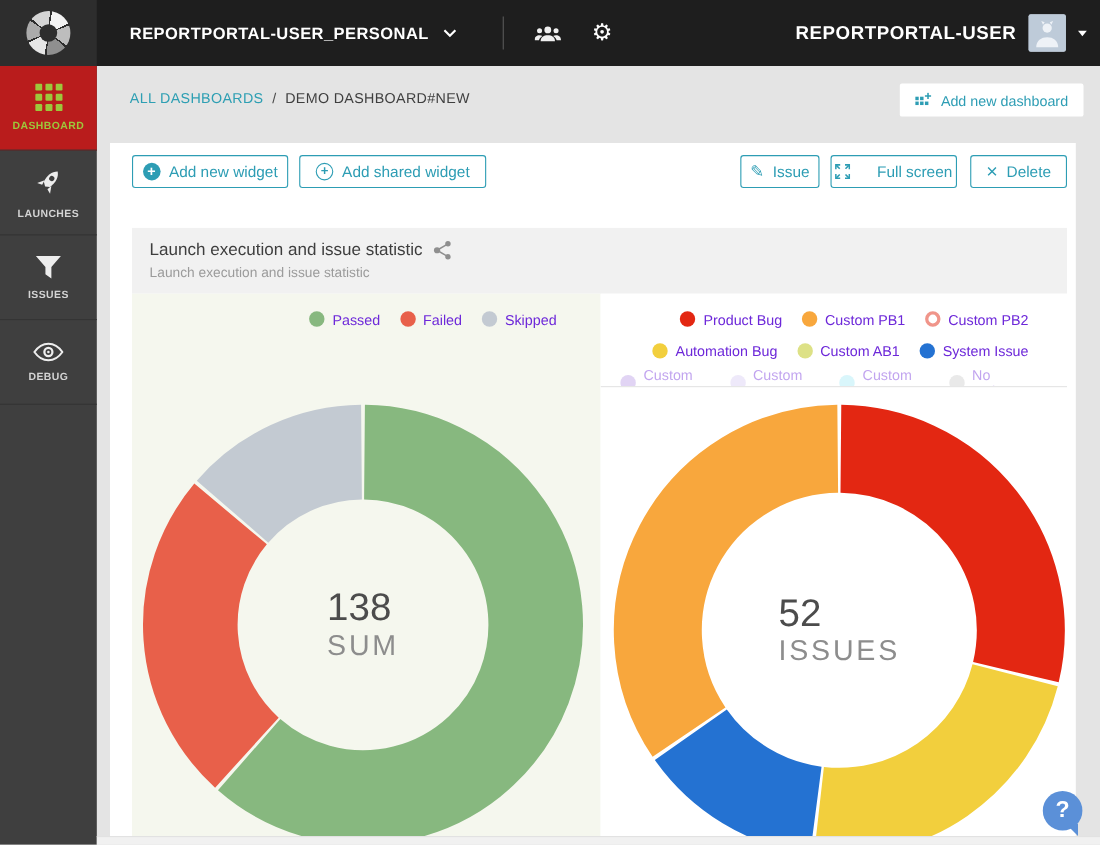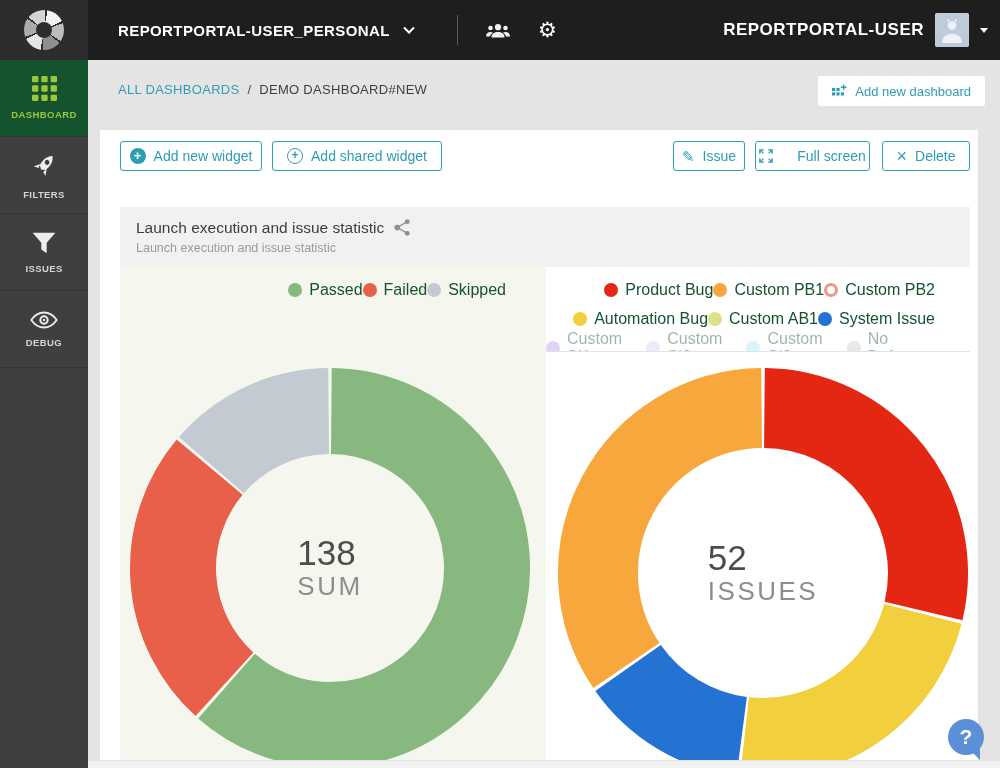--- a/index.html
+++ b/index.html
@@ -30,21 +30,21 @@
   .gear { left:538px; color:#fff; font-size:21px; line-height:60px; }
   .user-area { position:absolute; right:12px; top:0; height:60px; display:flex; align-items:center; gap:11px; cursor:pointer; }
   .user-name { color:#fff; font-size:17px; font-weight:bold; letter-spacing:.5px; }
   .avatar { width:34px; height:34px; background:#becbd9; border-radius:2px; }
   .caret-down { width:0; height:0; border:4px solid transparent; border-top:5px solid #fff; margin-top:4px; }
   
   .sidebar { position:absolute; left:0; top:60px; width:88px; height:708px; background:#3f3f3f; z-index:9; }
   .side-item { height:77px; border-bottom:1px solid #343434; display:flex; flex-direction:column;
                align-items:center; justify-content:center; gap:8px; cursor:pointer; }
   .side-item .lbl { font-size:9.5px; font-weight:bold; letter-spacing:.4px; color:#d4d4d4; }
-  .side-item.active { background:#14532d;align-items:center; }
+  .side-item.active { background:#b91c1c;align-items:center; }
   .side-item.active .lbl { color:#9dc73b; }
   
   .breadcrumb { position:absolute; left:118px; top:82px; font-size:13px; font-weight:normal; letter-spacing:.3px; z-index:5; }
   .crumb-root { color:#2e9fb3; cursor:pointer; }
   .crumb-sep { color:#4a4a4a; margin:0 4px; }
   .crumb-cur { color:#3f3f3f; }
   .add-dash-btn { position:absolute; right:15px; top:76px; height:30px; padding:0 14px; background:#fff;
     border:none; border-radius:2px; display:flex; align-items:center; gap:8px;
     color:#2d9db4; font-size:13px; font-family:inherit; cursor:pointer; z-index:5; }
   
@@ -67,21 +67,21 @@
   .chart-area { position:absolute; top:60px; bottom:0; overflow:hidden; }
   .chart-0 { left:0; width:426px; }
   .chart-1 { left:426px; width:424px; }
   .chart-area svg.donut { position:absolute; left:0; top:0; z-index:1; }
   .legend { position:relative; z-index:2; padding-top:13px; }
   .chart-1 .legend { height:85px; border-bottom:1px solid #e4e4e4; overflow:hidden; }
   .legend-row { display:flex; justify-content:flex-end; align-items:center; height:20px; margin-bottom:9px; }
   .chart-0 .legend-row { padding-right:40px; }
   .chart-1 .legend-row { padding-right:35px; }
   .legend-row.faded { opacity:.42; }
-  .legend-item { display:flex; align-items:center; font-size:16px; color:#14532d; cursor:pointer; }
+  .legend-item { display:flex; align-items:center; margin-left:18px; font-size:13px; color:#6d28d9; cursor:pointer; }
   .dot { width:14px; height:14px; border-radius:50%; margin-right:7px; flex:none; }
   .dot.outlined { border:3px solid; background:#fff; }
   .donut-center { position:absolute; transform:translate(-50%,-50%); text-align:left; z-index:2; }
   .center-value { font-size:35px; color:#4c4c4c; line-height:36px; }
   .center-label { font-size:26px; color:#8d8d8d; letter-spacing:2.5px; line-height:30px; }
   
   .hscrollbar { position:absolute; left:88px; top:760px; width:912px; height:8px; background:#f1f1f1;
     border-top:1px solid #e2e2e2; z-index:20; }
   .help-btn { position:absolute; left:948px; top:719px; width:36px; height:36px; border-radius:50%;
     background:#5b90d8; color:#fff; font-size:21px; font-weight:bold; display:flex; align-items:center;
@@ -148,21 +148,21 @@
   </div>
   <div class="side-item">
     <svg width="30" height="30" viewBox="0 0 24 24">
       <g transform="rotate(40 12 12)" fill="#ededed">
         <path d="M12 1.5c3.2 2.6 4.3 7.2 2.9 12.2l-2.9 2-2.9-2C7.7 8.7 8.8 4.1 12 1.5z"></path>
         <circle cx="12" cy="8.2" r="1.9" fill="#3f3f3f"></circle>
         <path d="M8.8 12.5 5.9 17.4l3.6-1.3z"></path>
         <path d="M15.2 12.5l2.9 4.9-3.6-1.3z"></path>
       </g>
     </svg>
-    <span class="lbl">FILTERS</span>
+    <span class="lbl">LAUNCHES</span>
   </div>
   <div class="side-item">
     <svg width="26" height="24" viewBox="0 0 24 22">
       <path d="M1.5 1.5h21l-8 9.2v9.8l-5-3.6v-6.2z" fill="#ededed"></path>
     </svg>
     <span class="lbl">ISSUES</span>
   </div>
   <div class="side-item">
     <svg width="28" height="18" viewBox="0 0 26 16">
       <path d="M1.2 8C5 2.5 9 1 13 1s8 1.5 11.8 7C21 13.5 17 15 13 15S5 13.5 1.2 8z" fill="none" stroke="#ededed" stroke-width="1.7"></path>

